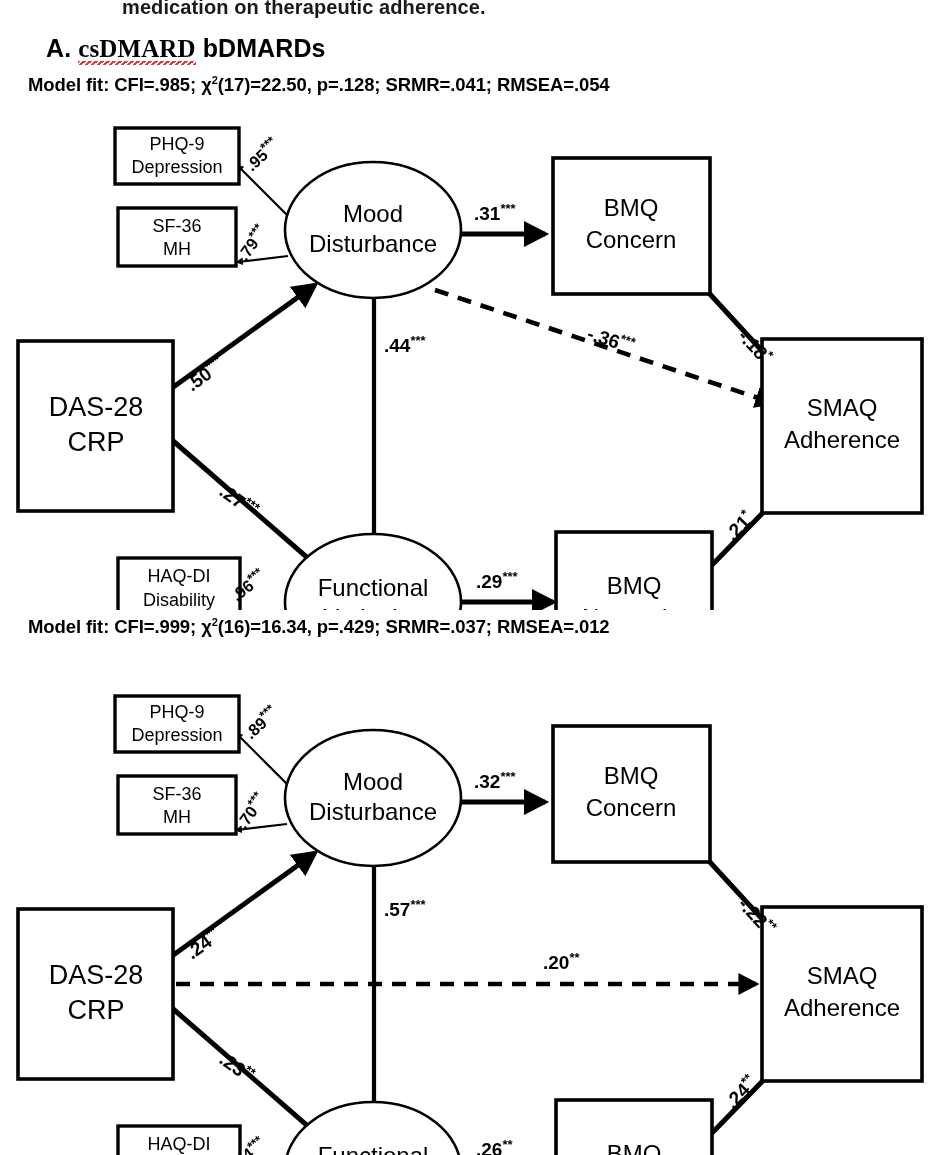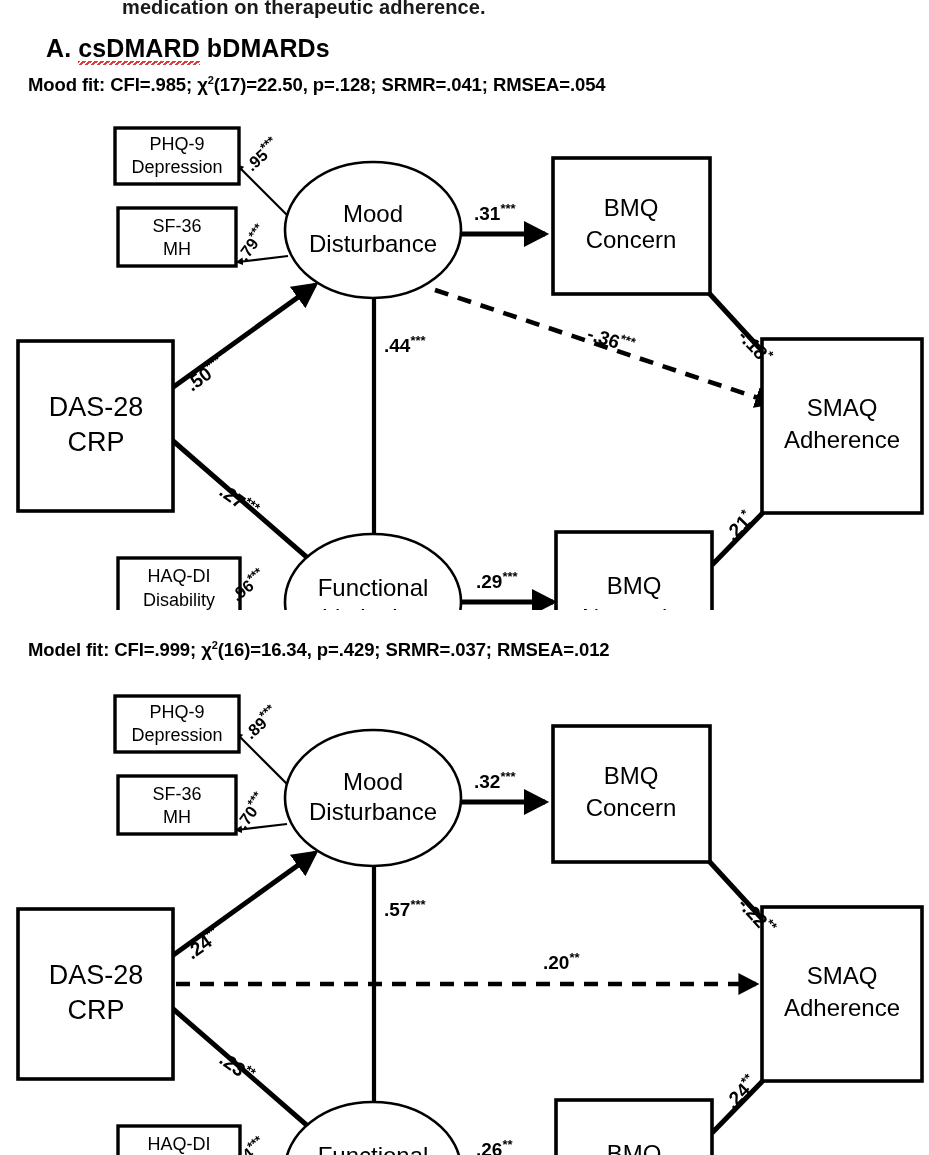--- a/index.html
+++ b/index.html
@@ -39,20 +39,21 @@
   }
   .panel-title .spellcheck {
     border-bottom: 0;
     background-image:
       repeating-linear-gradient(135deg,
         #e03a3a 0px, #e03a3a 1.6px, transparent 1.6px, transparent 3.4px);
     background-repeat: repeat-x;
     background-size: 6px 4px;
     background-position: 0 100%;
     padding-bottom: 3px;
+    font-family: Liberation Serif, serif;
   }
   .panel-fit {
     position: absolute;
     font-size: 18.5px;
     font-weight: 600;
     white-space: nowrap;
     letter-spacing: -.1px;
   }
   .panel-fit sup { font-size: 11px; }
   svg { display: block; }
@@ -103,21 +104,21 @@
 
 <div class="page">
 
   <div class="caption-tail">medication on therapeutic adherence.</div>
 
   <div class="panel-title" style="left:46px; top:34px;">
     <span>A. </span><span class="spellcheck">csDMARD</span><span> bDMARDs</span>
   </div>
 
   <div class="panel-fit" style="left:28px; top:74px;">
-    <span>Mood fit: CFI=.985; χ</span><sup>2</sup><span>(17)=22.50, p=.128; SRMR=.041; RMSEA=.054</span>
+    <span>Model fit: CFI=.985; χ</span><sup>2</sup><span>(17)=22.50, p=.128; SRMR=.041; RMSEA=.054</span>
   </div>
 
   <svg class="diagram" style="left:0px; top:110px;" width="929" height="500" viewBox="0 0 929 500">
     <defs>
       <marker id="ahA" viewBox="0 0 12 12" refX="9.2" refY="6" markerWidth="5.0" markerHeight="5.0" orient="auto-start-reverse">
         <path d="M0,0.3 L11,6 L0,11.7 Z" fill="#000"></path>
       </marker>
       <marker id="ahAs" viewBox="0 0 12 12" refX="9.2" refY="6" markerWidth="5.6" markerHeight="5.6" orient="auto-start-reverse">
         <path d="M0,0.3 L11,6 L0,11.7 Z" fill="#000"></path>
       </marker>
@@ -237,21 +238,21 @@
     </g>
     <g transform="translate(733,432) rotate(-46)">
       <text class="coef" x="0" y="0"><tspan>.21</tspan><tspan class="stars" dy="-7">*</tspan></text>
     </g>
     <g transform="translate(586,229) rotate(18)">
       <text class="coef" x="0" y="0"><tspan>-.36</tspan><tspan class="stars" dy="-7">***</tspan></text>
     </g>
   </svg>
 
 
-  <div class="panel-fit" style="left:28px; top:616px;margin-top:23px;">
+  <div class="panel-fit" style="left:28px; top:616px;">
     <span>Model fit: CFI=.999; χ</span><sup>2</sup><span>(16)=16.34, p=.429; SRMR=.037; RMSEA=.012</span>
   </div>
 
   <svg class="diagram" style="left:0px; top:684px;" width="929" height="471" viewBox="0 0 929 471">
     <defs>
       <marker id="ahB" viewBox="0 0 12 12" refX="9.2" refY="6" markerWidth="5.0" markerHeight="5.0" orient="auto-start-reverse">
         <path d="M0,0.3 L11,6 L0,11.7 Z" fill="#000"></path>
       </marker>
       <marker id="ahBs" viewBox="0 0 12 12" refX="9.2" refY="6" markerWidth="5.6" markerHeight="5.6" orient="auto-start-reverse">
         <path d="M0,0.3 L11,6 L0,11.7 Z" fill="#000"></path>

